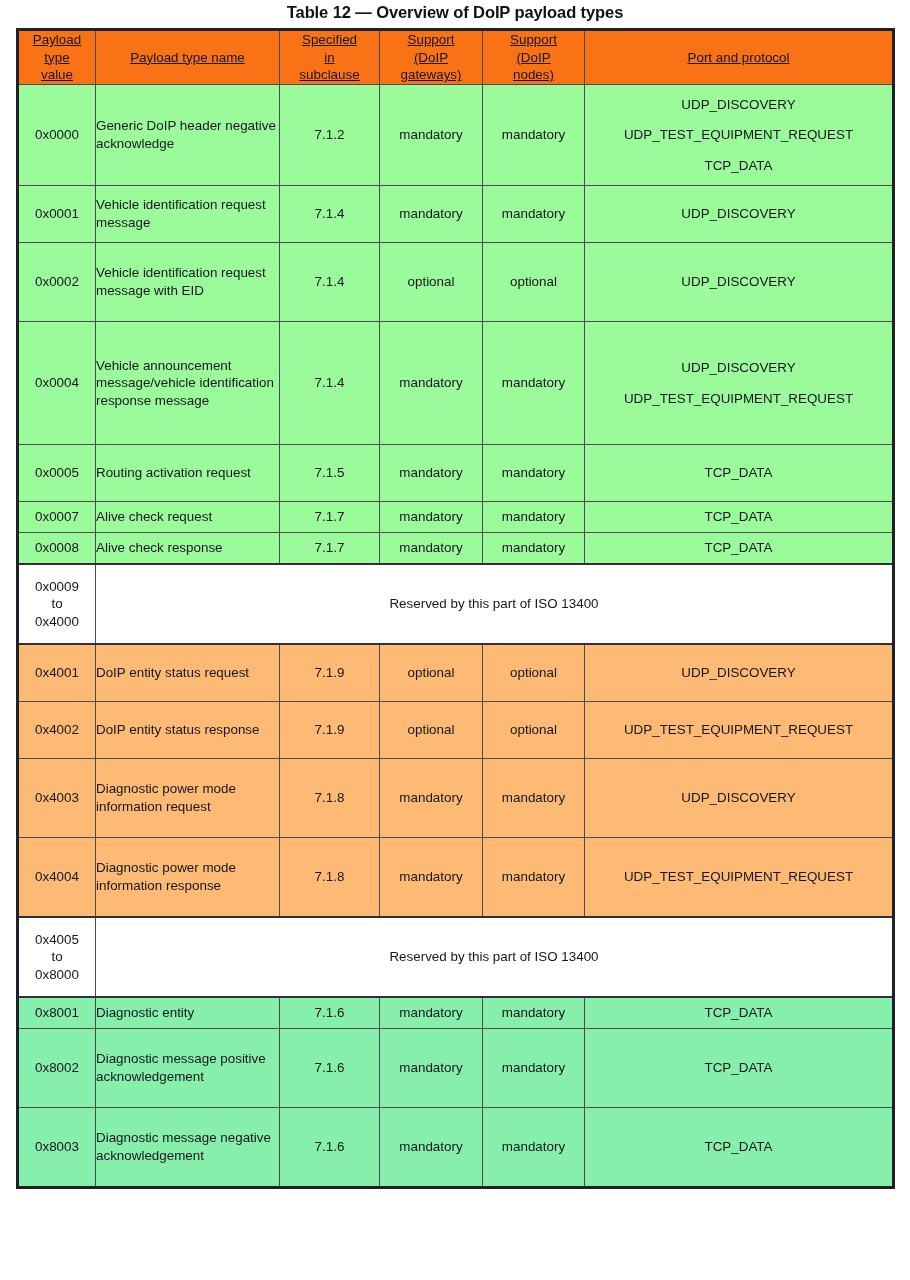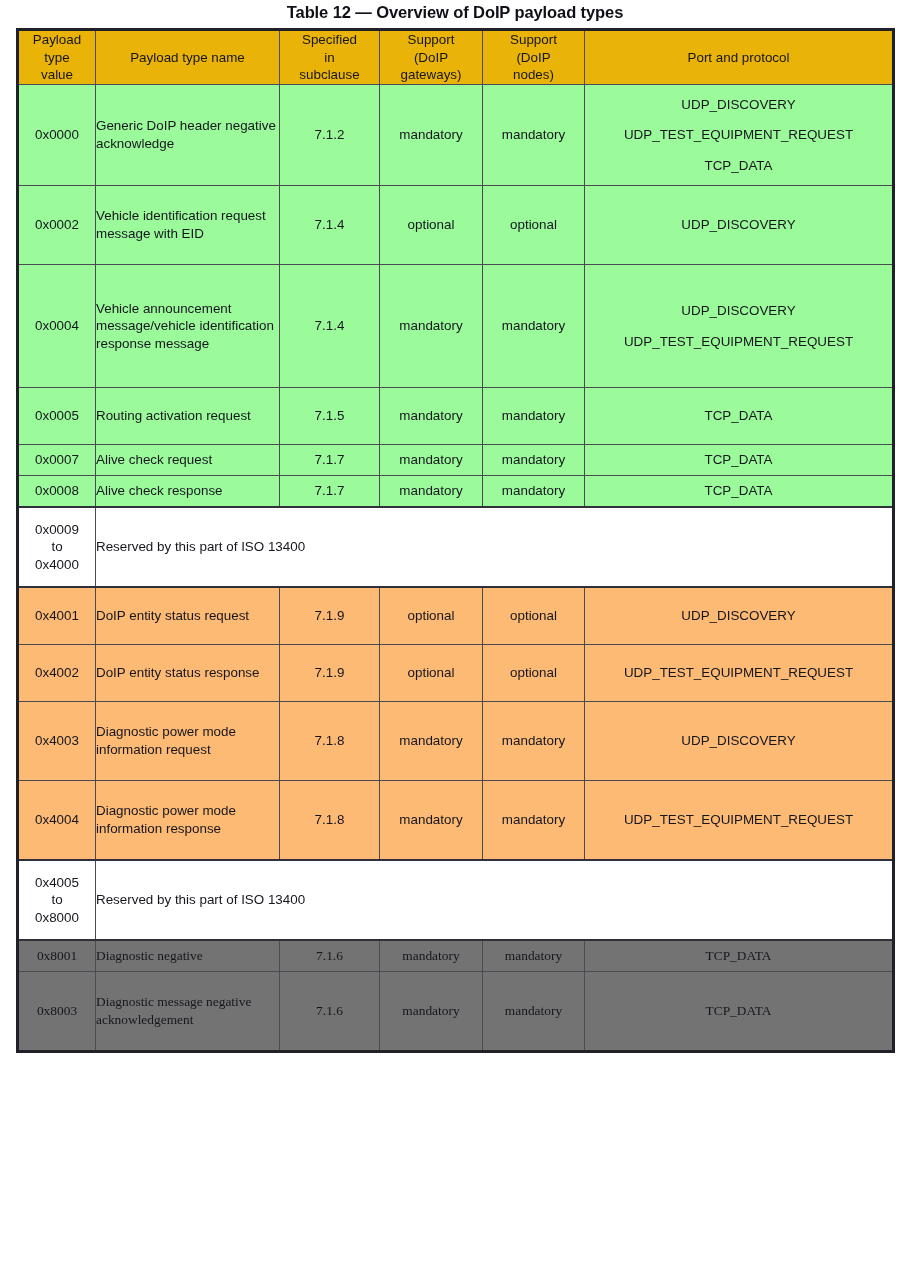--- a/index.html
+++ b/index.html
@@ -49,48 +49,49 @@
     padding: 0;
     vertical-align: middle;
     font-weight: normal;
     font-size: 13.4px;
     color: #16161e;
     line-height: 1.32;
   }
   .cellpad { padding: 4px 7px 5px 7px; }
   .cellpad.c { text-align: center; padding-left: 2px; padding-right: 2px; }
   thead th {
-    background: #eab308;
+    background: #f97316;
     font-weight: bold;
     text-align: center;
     font-size: 13.6px;
     line-height: 1.30;
     border-bottom: 3px solid #202028;
     padding: 5px 3px 6px 3px;
+    text-decoration: underline;
   }
   
   col.c1 { width: 78px; }
   col.c2 { width: 184px; }
   col.c3 { width: 100px; }
   col.c4 { width: 103px; }
   col.c5 { width: 102px; }
   col.c6 { width: 309px; }
 
   tr.green td { background: #9bfb9b; }
   tr.yellow td { background: #fdba74; }
-  tr.blue td { background: #737373; font-family: Liberation Serif, serif; }
+  tr.blue td { background: #86efac; }
   tr.plain td { background: #ffffff; }
 
   td.num   { text-align: center; white-space: pre-line; }
   td.name  { text-align: left; }
   td.sub   { text-align: center; }
   td.supp  { text-align: center; }
   td.port  { text-align: center; white-space: pre-line; }
   td.port .portline { display: block; }
-  td.reserved { text-align: left; }
+  td.reserved { text-align: center; }
 
   .row-h1 td { height: 30px; }
   .row-h2 td { height: 56px; }
   .row-h3 td { height: 78px; }
   .row-h4 td { height: 100px; }
   .row-h5 td { height: 122px; }
 
   
   tr.sepTop td { border-top: 2.5px solid #303038; }
   tr.sepBot td { border-bottom: 2.5px solid #303038; }
@@ -124,20 +125,28 @@
       </thead>
       <tbody id="tbody">
           <tr class="green row-h4">
             <td class="num cellpad c">0x0000</td>
             <td class="name cellpad">Generic DoIP header negative acknowledge</td>
             <td class="sub cellpad c">7.1.2</td>
             <td class="supp cellpad c">mandatory</td>
             <td class="supp cellpad c">mandatory</td>
             <td class="port cellpad"><span class="portline">UDP_DISCOVERY</span><span class="portline" style="margin-top: 13px;">UDP_TEST_EQUIPMENT_REQUEST</span><span class="portline" style="margin-top: 13px;">TCP_DATA</span></td>
           </tr>
+          <tr class="green row-h2">
+            <td class="num cellpad c">0x0001</td>
+            <td class="name cellpad">Vehicle identification request message</td>
+            <td class="sub cellpad c">7.1.4</td>
+            <td class="supp cellpad c">mandatory</td>
+            <td class="supp cellpad c">mandatory</td>
+            <td class="port cellpad"><span class="portline">UDP_DISCOVERY</span></td>
+          </tr>
           <tr class="green row-h3">
             <td class="num cellpad c">0x0002</td>
             <td class="name cellpad">Vehicle identification request message with EID</td>
             <td class="sub cellpad c">7.1.4</td>
             <td class="supp cellpad c">optional</td>
             <td class="supp cellpad c">optional</td>
             <td class="port cellpad"><span class="portline">UDP_DISCOVERY</span></td>
           </tr>
           <tr class="green row-h5">
             <td class="num cellpad c">0x0004</td>
@@ -210,21 +219,29 @@
             <td class="port cellpad"><span class="portline">UDP_TEST_EQUIPMENT_REQUEST</span></td>
           </tr>
           <tr class="plain row-h3 sepTop sepBot">
             <td class="num cellpad c">0x4005
 to
 0x8000</td>
             <td colspan="5" class="reserved cellpad">Reserved by this part of ISO 13400</td>
           </tr>
           <tr class="blue row-h1 sepTop">
             <td class="num cellpad c">0x8001</td>
-            <td class="name cellpad">Diagnostic negative</td>
+            <td class="name cellpad">Diagnostic entity</td>
+            <td class="sub cellpad c">7.1.6</td>
+            <td class="supp cellpad c">mandatory</td>
+            <td class="supp cellpad c">mandatory</td>
+            <td class="port cellpad"><span class="portline">TCP_DATA</span></td>
+          </tr>
+          <tr class="blue row-h3">
+            <td class="num cellpad c">0x8002</td>
+            <td class="name cellpad">Diagnostic message positive acknowledgement</td>
             <td class="sub cellpad c">7.1.6</td>
             <td class="supp cellpad c">mandatory</td>
             <td class="supp cellpad c">mandatory</td>
             <td class="port cellpad"><span class="portline">TCP_DATA</span></td>
           </tr>
           <tr class="blue row-h3 sepBot">
             <td class="num cellpad c">0x8003</td>
             <td class="name cellpad">Diagnostic message negative acknowledgement</td>
             <td class="sub cellpad c">7.1.6</td>
             <td class="supp cellpad c">mandatory</td>

